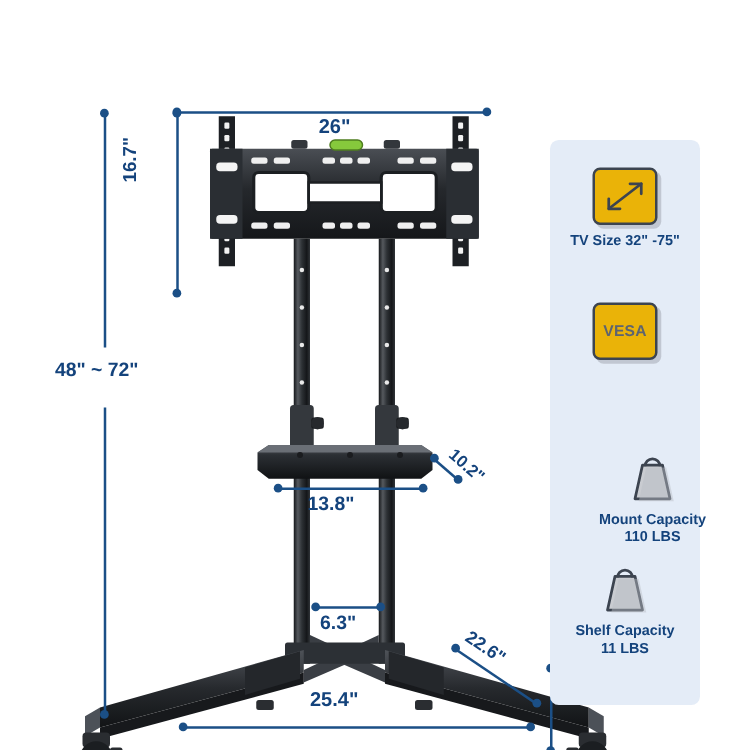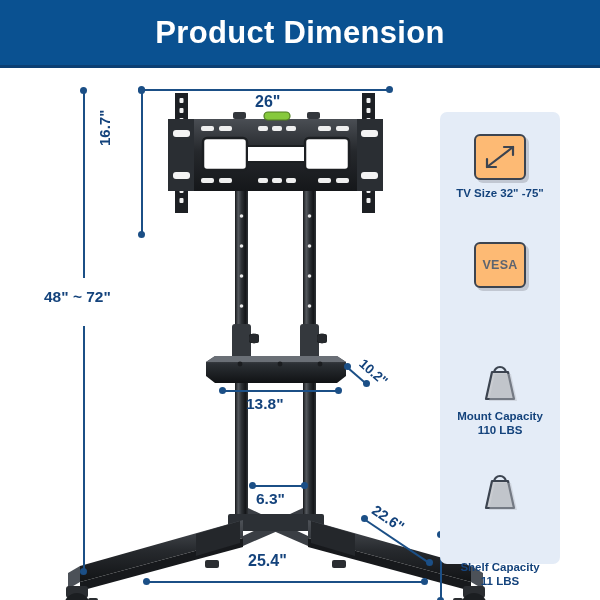--- a/index.html
+++ b/index.html
@@ -60,38 +60,35 @@
     display:flex;align-items:center;justify-content:center;
     margin-bottom:7px;
   }
   .feat-label{
     color:#14437c;font-weight:bold;font-size:11.5px;
     text-align:center;line-height:13.5px;
   }
 
   .icon-square{
     width:48px;height:42px;
-    background:#fdba74;
+    background:#eab308;
     border:2.5px solid #3c4450;
     border-radius:6px;
     box-shadow:3px 3px 0 rgba(150,155,165,.45);
     display:flex;align-items:center;justify-content:center;
   }
   .vesa-text{
     color:#5d6470;font-weight:bold;font-size:12.5px;letter-spacing:.2px;
   }
 </style>
 </head>
 <body>
 
 <div id="root">
 
-  <div class="header">
-    <div class="header-title">Product Dimension</div>
-  </div>
 
   <div class="stage">
 
     <svg class="stand" viewBox="0 0 600 532">
       <defs>
         <linearGradient id="poleG" x1="0" y1="0" x2="1" y2="0">
           <stop offset="0" stop-color="#15171a"></stop>
           <stop offset="0.25" stop-color="#55595e"></stop>
           <stop offset="0.5" stop-color="#2d3135"></stop>
           <stop offset="0.8" stop-color="#141619"></stop>
@@ -312,32 +309,32 @@
       </div>
 
       <div class="feature" style="top:130px;">
         <div class="feat-icon">
           <div class="icon-square">
             <span class="vesa-text">VESA</span>
           </div>
         </div>
       </div>
 
-      <div class="feature" style="top:243px;">
+      <div class="feature" style="top:243px;padding-left:22px;">
         <div class="feat-icon">
           <svg width="54" height="48" viewBox="0 0 54 48">
             <path d="M13 44 L19 17 H35 L41 44 Z" fill="#c9ccd1" stroke="#3c4450" stroke-width="2.2" stroke-linejoin="round"></path>
             <path d="M21 18 a6 6 0 1 1 12 0" fill="none" stroke="#3c4450" stroke-width="2.2"></path>
             <path d="M16 46 L22 19 H38 L44 46 Z" fill="#b9bdc4" opacity=".45"></path>
           </svg>
         </div>
         <div class="feat-label">Mount Capacity<br>110 LBS</div>
       </div>
 
-      <div class="feature" style="top:352px;gap:42px;">
+      <div class="feature" style="top:332px;">
         <div class="feat-icon">
           <svg width="54" height="48" viewBox="0 0 54 48">
             <path d="M13 44 L19 17 H35 L41 44 Z" fill="#c9ccd1" stroke="#3c4450" stroke-width="2.2" stroke-linejoin="round"></path>
             <path d="M21 18 a6 6 0 1 1 12 0" fill="none" stroke="#3c4450" stroke-width="2.2"></path>
             <path d="M16 46 L22 19 H38 L44 46 Z" fill="#b9bdc4" opacity=".45"></path>
           </svg>
         </div>
         <div class="feat-label">Shelf Capacity<br>11 LBS</div>
       </div>
 

